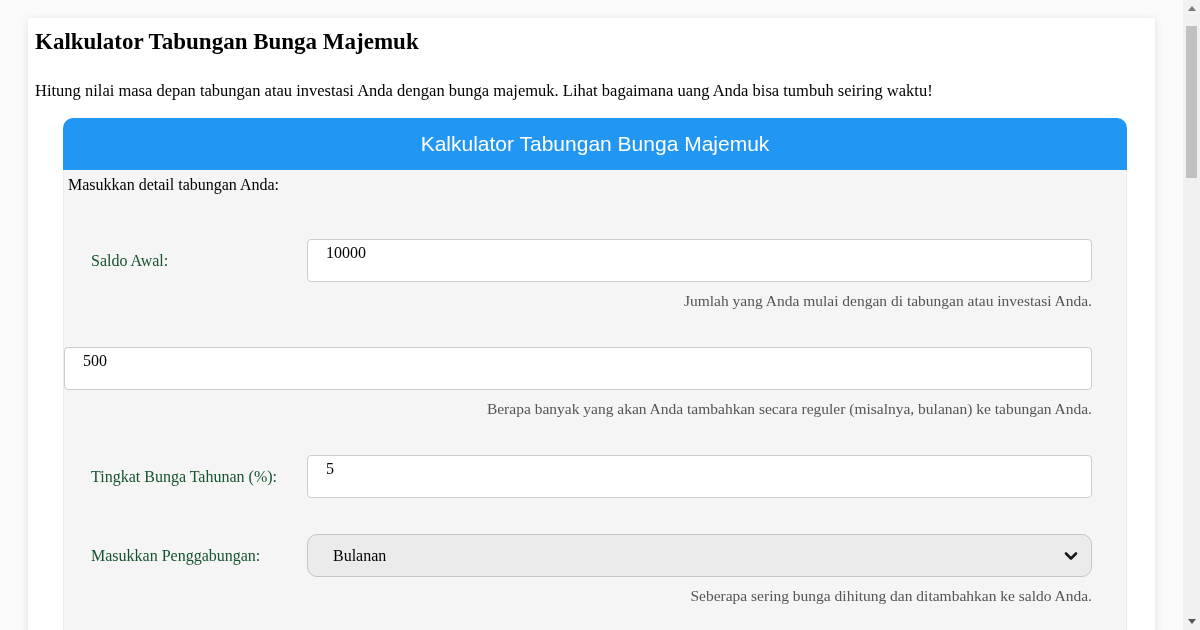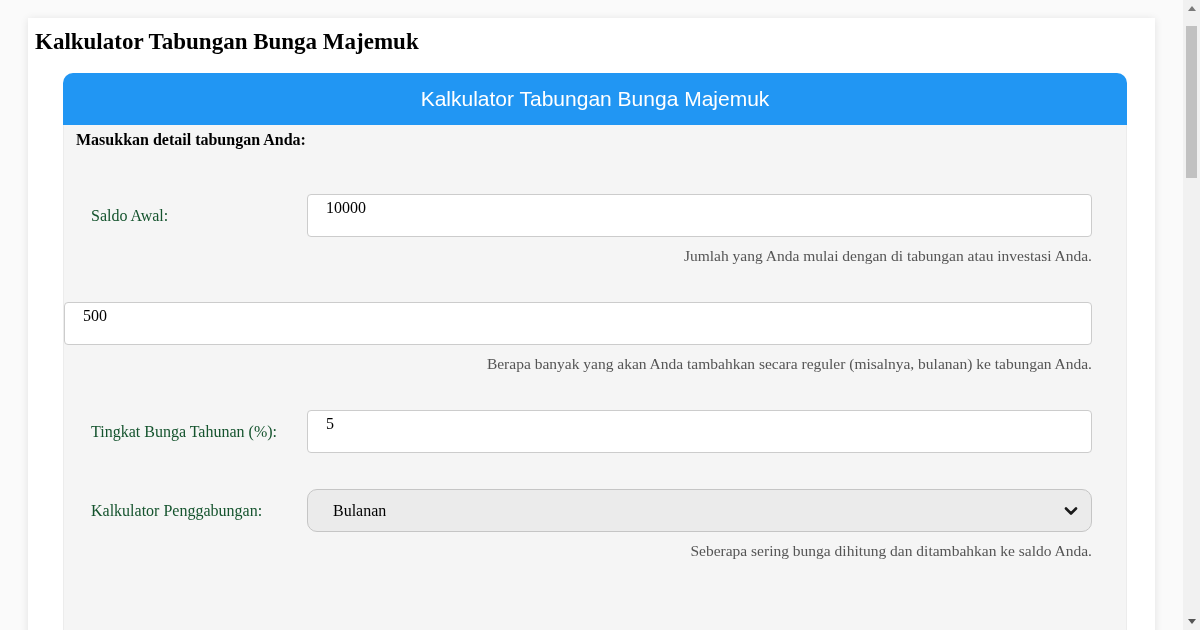--- a/index.html
+++ b/index.html
@@ -54,23 +54,23 @@
     font-size: 21px;
   }
   .card-body {
     background: #f5f5f5;
     border: 1px solid #ececec;
     border-top: none;
     padding: 3px 0 60px 0;
     min-height: 470px;
   }
   .section-label {
-    margin: 3px 0 0 12px;
-    font-size: 16px;
-    font-weight: bold;
+    margin: 3px 0 0 4px;
+    font-size: 16px;
+    font-weight: normal;
     color: #000;
   }
 
   
   .form-area { margin-top: 45px; }
   .form-row {
     display: flex;
     align-items: flex-start;
     margin-bottom: 36px;
   }
@@ -171,20 +171,21 @@
     width: 11px;
     height: 152px;
     background: #c1c1c1;
   }
 </style>
 </head>
 <body>
 
 <div class="container">
   <h1 class="page-title">Kalkulator Tabungan Bunga Majemuk</h1>
+  <p class="page-intro">Hitung nilai masa depan tabungan atau investasi Anda dengan bunga majemuk. Lihat bagaimana uang Anda bisa tumbuh seiring waktu!</p>
 
   <div class="card">
     <div class="card-header">
       <span>Kalkulator Tabungan Bunga Majemuk</span>
     </div>
     <div class="card-body">
       <div class="section-label">Masukkan detail tabungan Anda:</div>
 
       <div class="form-area">
 
@@ -204,21 +205,21 @@
         </div>
 
         <div class="form-row">
           <div class="label-cell">Tingkat Bunga Tahunan (%):</div>
           <div class="field-cell">
             <input type="text" class="text-input" value="5" style="">
           </div>
         </div>
 
         <div class="form-row">
-          <div class="label-cell">Kalkulator Penggabungan:</div>
+          <div class="label-cell">Masukkan Penggabungan:</div>
           <div class="field-cell">
             <div class="select-wrap">
               <select class="select-input">
                 <option>Bulanan</option>
               </select>
               <svg class="chevron" viewBox="0 0 16 16">
                 <path d="M3 5.5 L8 10.5 L13 5.5" fill="none" stroke="#1a1a1a" stroke-width="2.6" stroke-linecap="round" stroke-linejoin="round"></path>
               </svg>
             </div>
             <div class="help-text">Seberapa sering bunga dihitung dan ditambahkan ke saldo Anda.</div>

